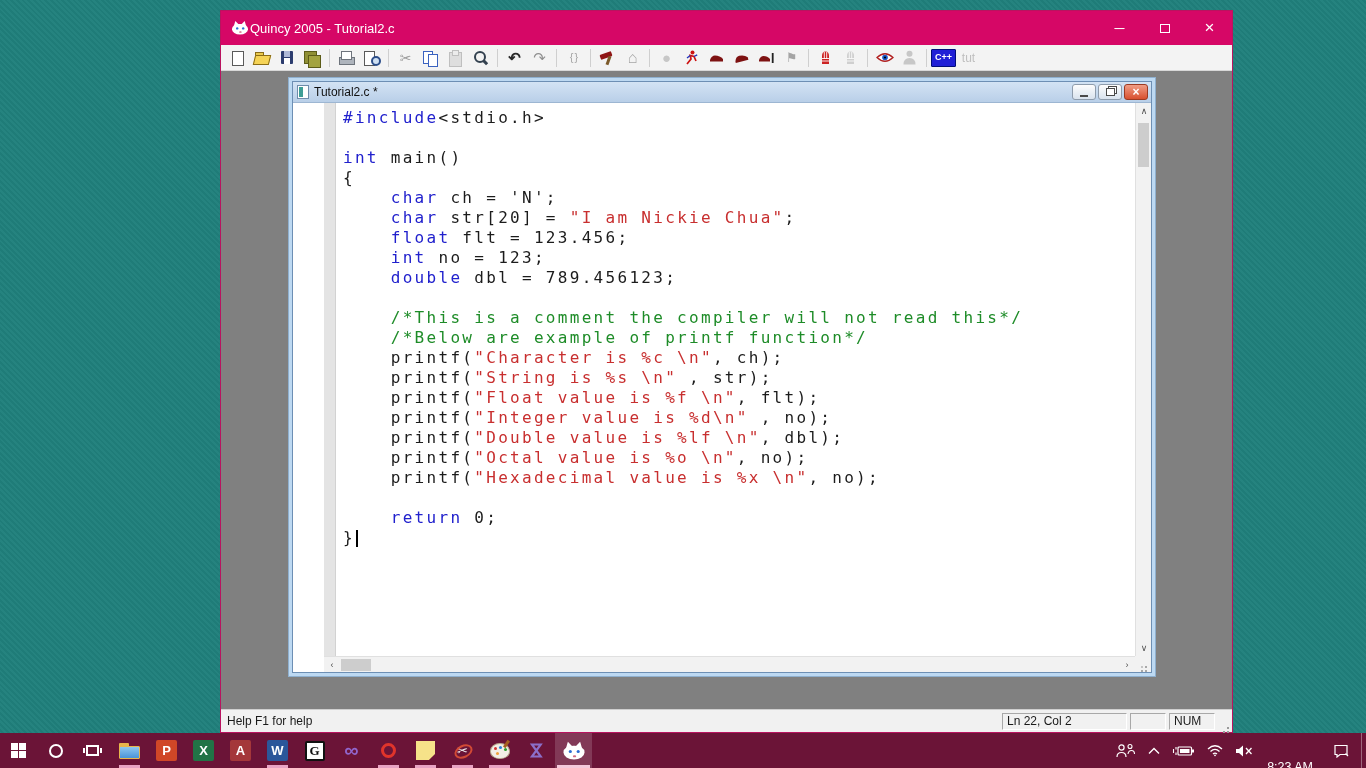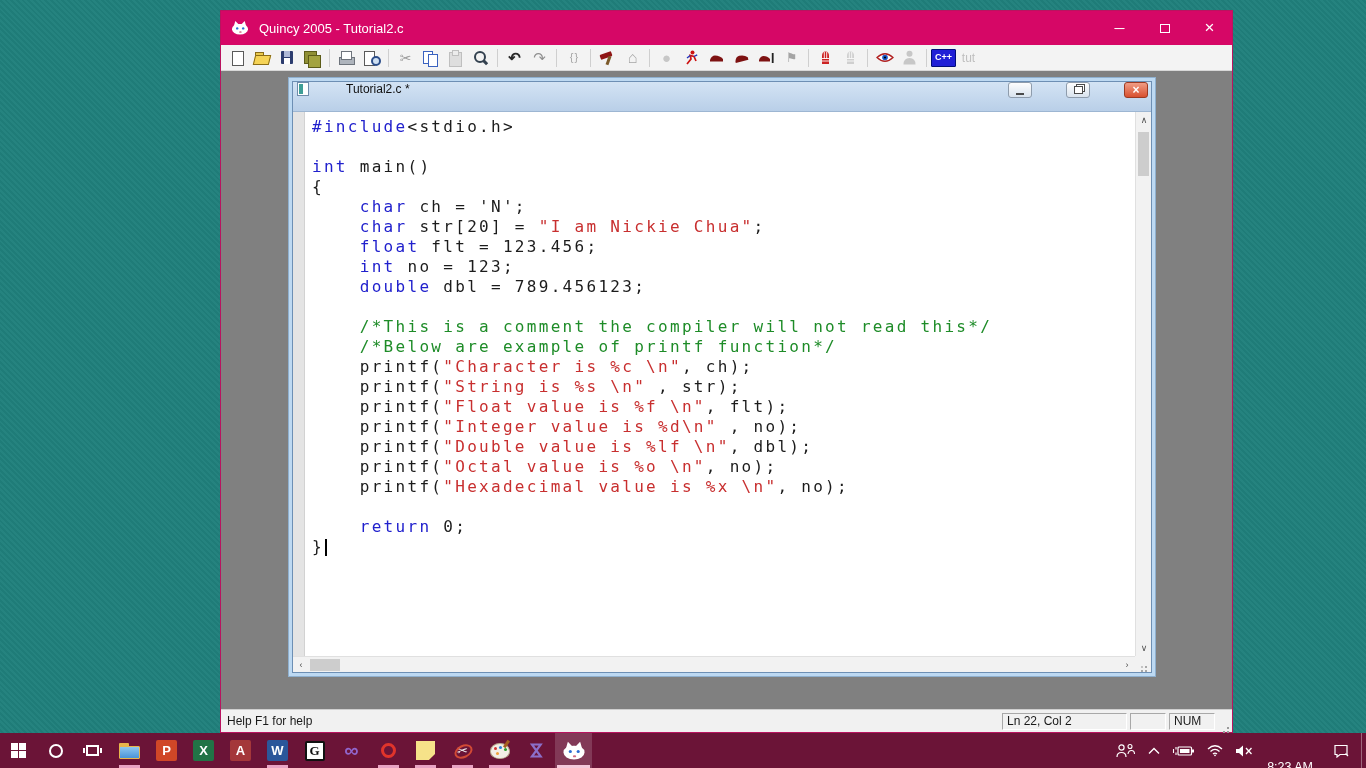--- a/index.html
+++ b/index.html
@@ -9,21 +9,21 @@
   #desktop { position:relative; width:1366px; height:768px;
     background-color:#20807c;
     background-image:repeating-linear-gradient(45deg, rgba(255,255,255,.025) 0 2px, rgba(0,0,0,.03) 2px 4px); }
 
   
   #app-window { position:absolute; left:220px; top:10px; width:1013px; height:723px;
     background:#fff; border:1px solid #b9135f; display:flex; flex-direction:column; }
 
   .titlebar { height:34px; background:#d60766; display:flex; align-items:center;
     padding-left:9px; flex:0 0 auto; }
-  .titlebar .app-title { color:#fff; font-size:13px; margin-left:9px; flex:1 1 auto;
+  .titlebar .app-title { color:#fff; font-size:13px; flex:1 1 auto;
     white-space:nowrap; overflow:hidden; }
   .cap-btn { width:45px; height:34px; display:flex; align-items:center; justify-content:center;
     color:#fff; font-size:14px; flex:0 0 auto; }
   .cap-max-box { width:10px; height:9px; border:1px solid #fff; }
 
   
   .cat { position:relative; width:20px; height:18px; display:inline-block; }
   .cat .earL,.cat .earR { position:absolute; top:0; width:0; height:0;
     border-left:4px solid transparent; border-right:4px solid transparent;
     border-bottom:7px solid #fff; }
@@ -99,36 +99,36 @@
   .i-cpp-mode { width:auto; background:#1f1fd6; color:#fff; font-size:9px; font-weight:bold;
     padding:2px 3px; border-radius:1px; border:1px solid #000d7a; }
   .i-tutorial { font-size:12px; color:#8a8a8a; width:auto; }
 
   
   .mdi { flex:1 1 auto; position:relative; background:#808080; overflow:hidden; }
 
   .doc-window { position:absolute; left:71px; top:10px; width:860px; height:592px;
     border:1px solid #6d8fb4; background:#fff;
     box-shadow:0 0 0 3px #bdd9f2, 0 0 0 4px #8fb0cf; display:flex; flex-direction:column; }
-  .doc-titlebar { height:30px; background:linear-gradient(#d3e3f4,#b9cfe8);
-    display:flex; align-items:flex-start; padding:0 3px 0 4px; flex:0 0 auto;
-    border-bottom:1px solid #9db6d2;gap:32px; }
+  .doc-titlebar { height:21px; background:linear-gradient(#d3e3f4,#b9cfe8);
+    display:flex; align-items:center; padding:0 3px 0 4px; flex:0 0 auto;
+    border-bottom:1px solid #9db6d2; }
   .doc-ic { width:12px; height:14px; background:#fff; border:1px solid #6f8cab; position:relative; flex:0 0 auto; }
   .doc-ic::before { content:""; position:absolute; left:1px; top:1px; width:4px; height:10px; background:#3f9e96; }
   .doc-title { font-size:12px; color:#111; margin-left:5px; flex:1 1 auto; }
   .doc-btn { width:24px; height:16px; border:1px solid #8e9cac; border-radius:3px;
     background:linear-gradient(#fdfdfd,#d9e3ee); margin-left:2px;
     display:flex; align-items:center; justify-content:center; position:relative; }
   .doc-btn.dc-min::before { content:""; width:8px; height:2px; background:#4a4a4a; margin-top:7px; }
   .doc-btn.dc-restore::before { content:""; width:7px; height:6px; border:1px solid #4a4a4a;
     background:#fff; box-shadow:2px -2px 0 -1px #fff, 2px -2px 0 0 #4a4a4a; }
   .doc-btn.dc-close { background:linear-gradient(#f09d85,#d8502f); border-color:#9c3a22;
     color:#fff; font-weight:bold; font-size:12px; }
 
-  .editor { position:relative; flex:1 1 auto; background:#fff; overflow:hidden; }
+  .editor { position:relative; flex:1 1 auto; background:#fff; overflow:hidden;margin-left:31px; }
   .editor-margin { position:absolute; left:0; top:0; bottom:16px; width:12px;
     background:#e4e4e4; border-right:1px solid #d2d2d2; }
   .code-area { position:absolute; left:13px; top:0; right:16px; bottom:16px;
     padding:5px 0 0 6px; overflow:hidden;
     font-family:"DejaVu Sans Mono", monospace; font-size:16px; line-height:20px;
     letter-spacing:2.3px; white-space:pre; color:#1c1c1c; }
   .tok-kw { color:#2121cd; }
   .tok-str { color:#c82f2f; }
   .tok-cm { color:#1e8c28; }
   .tok-pl { color:#1c1c1c; }

